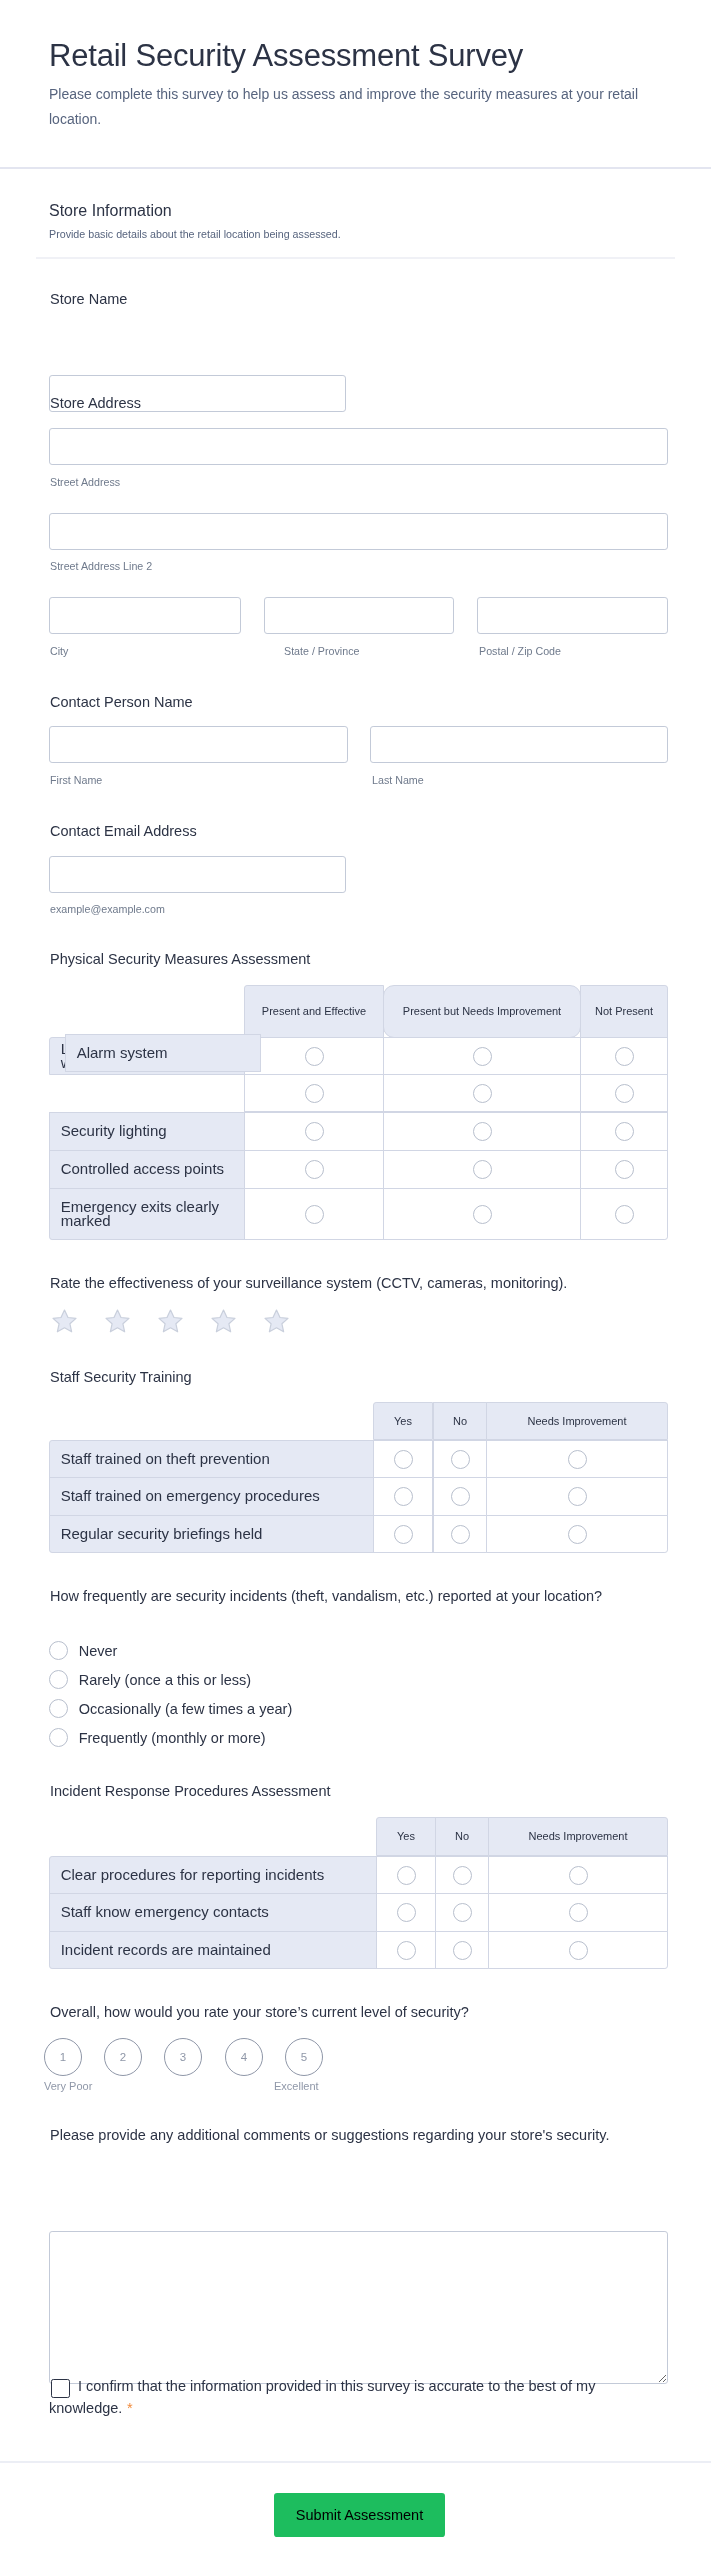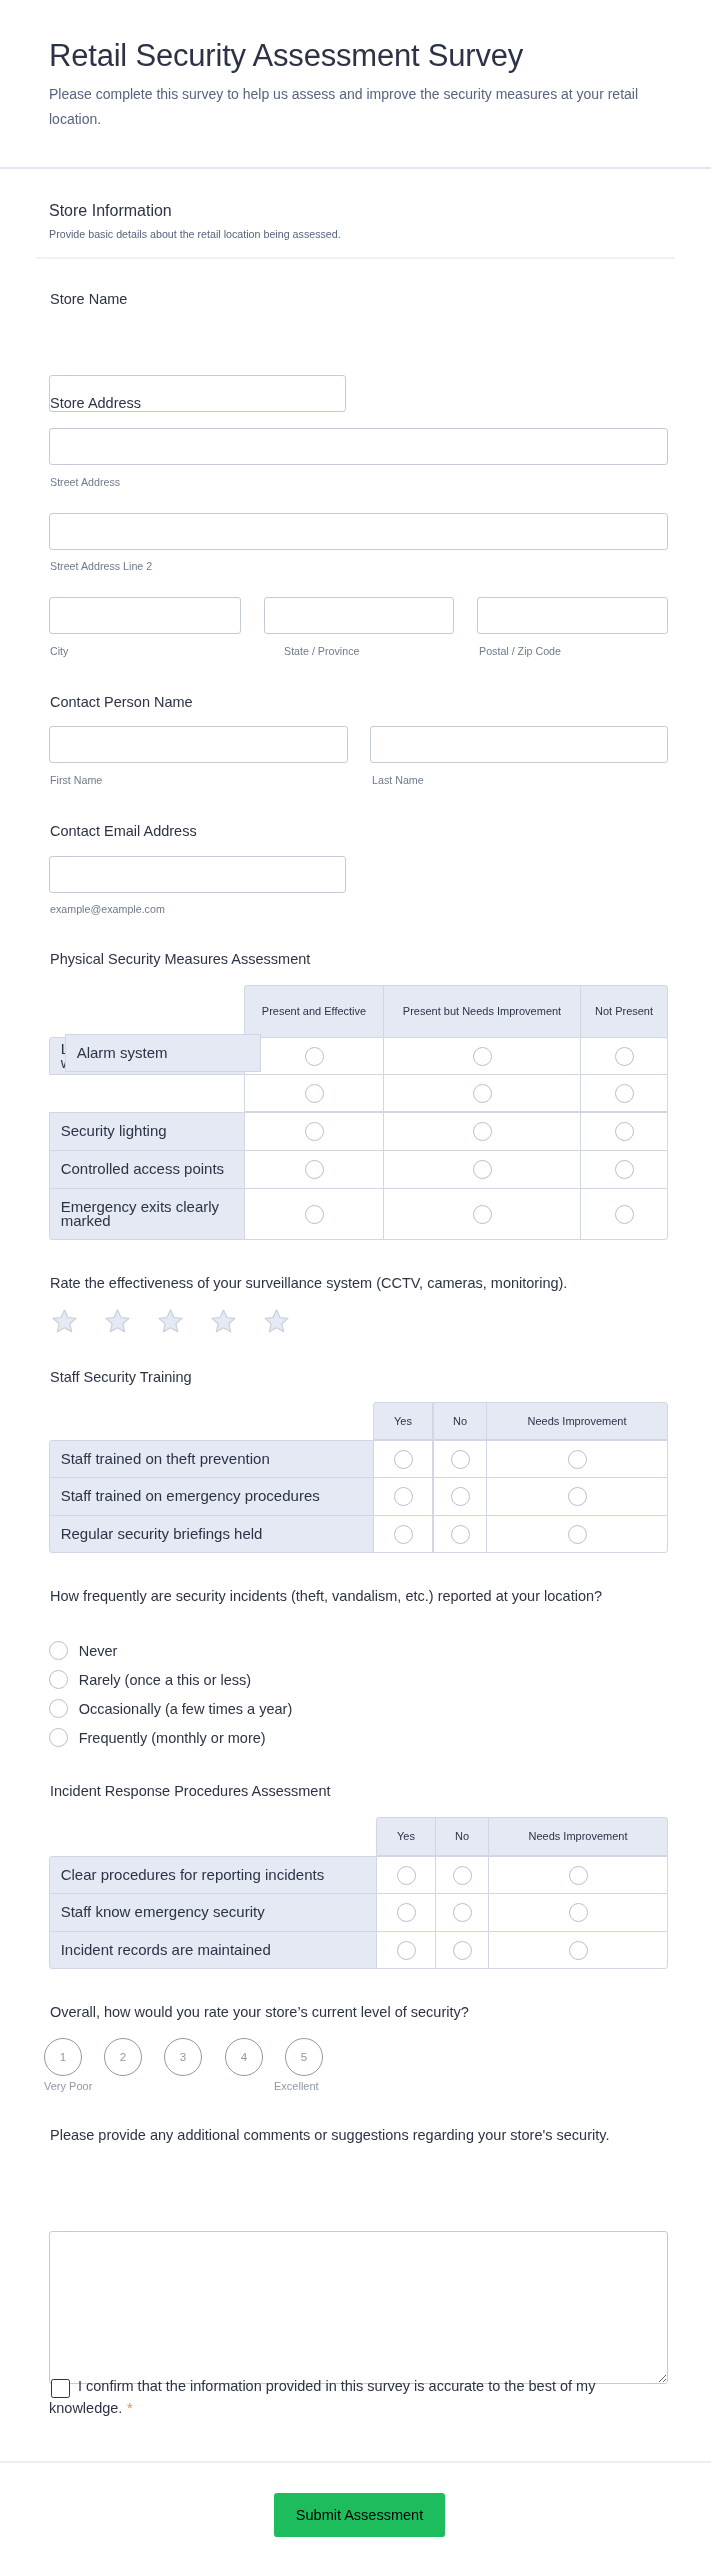--- a/index.html
+++ b/index.html
@@ -67,21 +67,21 @@
 <input class="text-input" style="left: 370px; top: 726px; width: 298px;" type="text" value="">
 <div class="sublabel" style="left:372px; top:774px;">Last Name</div>
 
 <div class="abs q-label" style="top:823px;">Contact Email Address</div>
 <input class="text-input" style="left: 49px; top: 856px; width: 297px;" type="email" value="">
 <div class="sublabel" style="left:50px; top:903px;">example@example.com</div>
 
 <div class="abs q-label" style="top:951px;">Physical Security Measures Assessment</div>
 <div class="matrix">
   <div class="mx-head" style="left:244px; top:985px; width:140px; height:53px; border-top-left-radius:3.1px;">Present and Effective</div>
-  <div class="mx-head" style="left:383px; top:985px; width:198px; height:53px;">Present but Needs Improvement</div>
+  <div class="mx-head" style="left:383px; top:985px; width:198px; height:53px;border-radius:11px;">Present but Needs Improvement</div>
   <div class="mx-head" style="left:580px; top:985px; width:88px; height:53px; border-top-right-radius:3.1px;">Not Present</div>
 
   <div class="mx-rowlabel" style="left:49px; top:1037px; width:196px; height:38px; border-top-left-radius:3.1px;">Locks on doors and windows</div>
   <div class="mx-cell" style="left:244px; top:1037px; width:140px; height:38px;">
       <span class="radio"></span>
     </div>
   <div class="mx-cell" style="left:383px; top:1037px; width:198px; height:38px;">
       <span class="radio"></span>
     </div>
   <div class="mx-cell" style="left:580px; top:1037px; width:88px; height:38px;">
@@ -222,21 +222,21 @@
   <div class="mx-cell" style="left:376px; top:1856px; width:60px; height:38px;">
       <span class="radio"></span>
     </div>
   <div class="mx-cell" style="left:435px; top:1856px; width:54px; height:38px;">
       <span class="radio"></span>
     </div>
   <div class="mx-cell" style="left:488px; top:1856px; width:180px; height:38px;">
       <span class="radio"></span>
     </div>
 
-  <div class="mx-rowlabel" style="left:49px; top:1893px; width:328px; height:39px;">Staff know emergency security</div>
+  <div class="mx-rowlabel" style="left:49px; top:1893px; width:328px; height:39px;">Staff know emergency contacts</div>
   <div class="mx-cell" style="left:376px; top:1893px; width:60px; height:39px;">
       <span class="radio"></span>
     </div>
   <div class="mx-cell" style="left:435px; top:1893px; width:54px; height:39px;">
       <span class="radio"></span>
     </div>
   <div class="mx-cell" style="left:488px; top:1893px; width:180px; height:39px;">
       <span class="radio"></span>
     </div>
 

